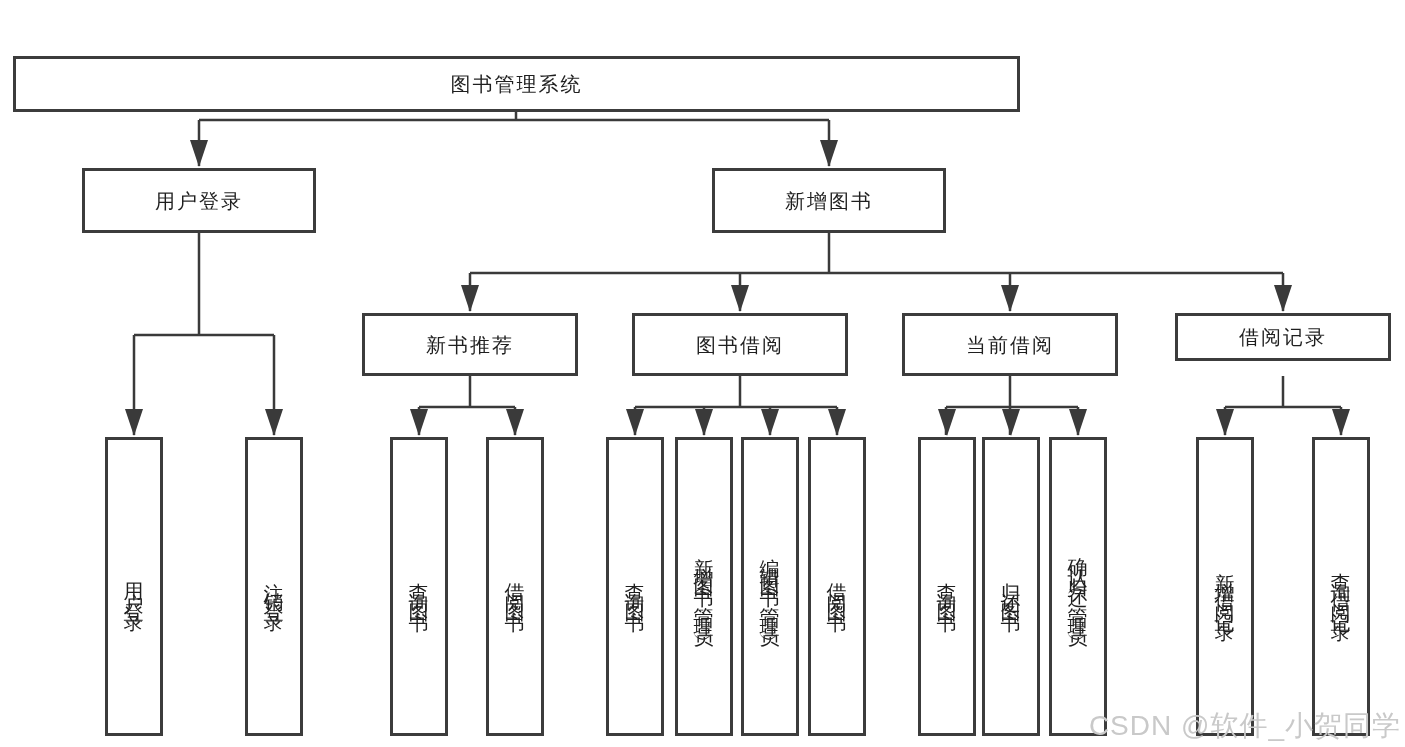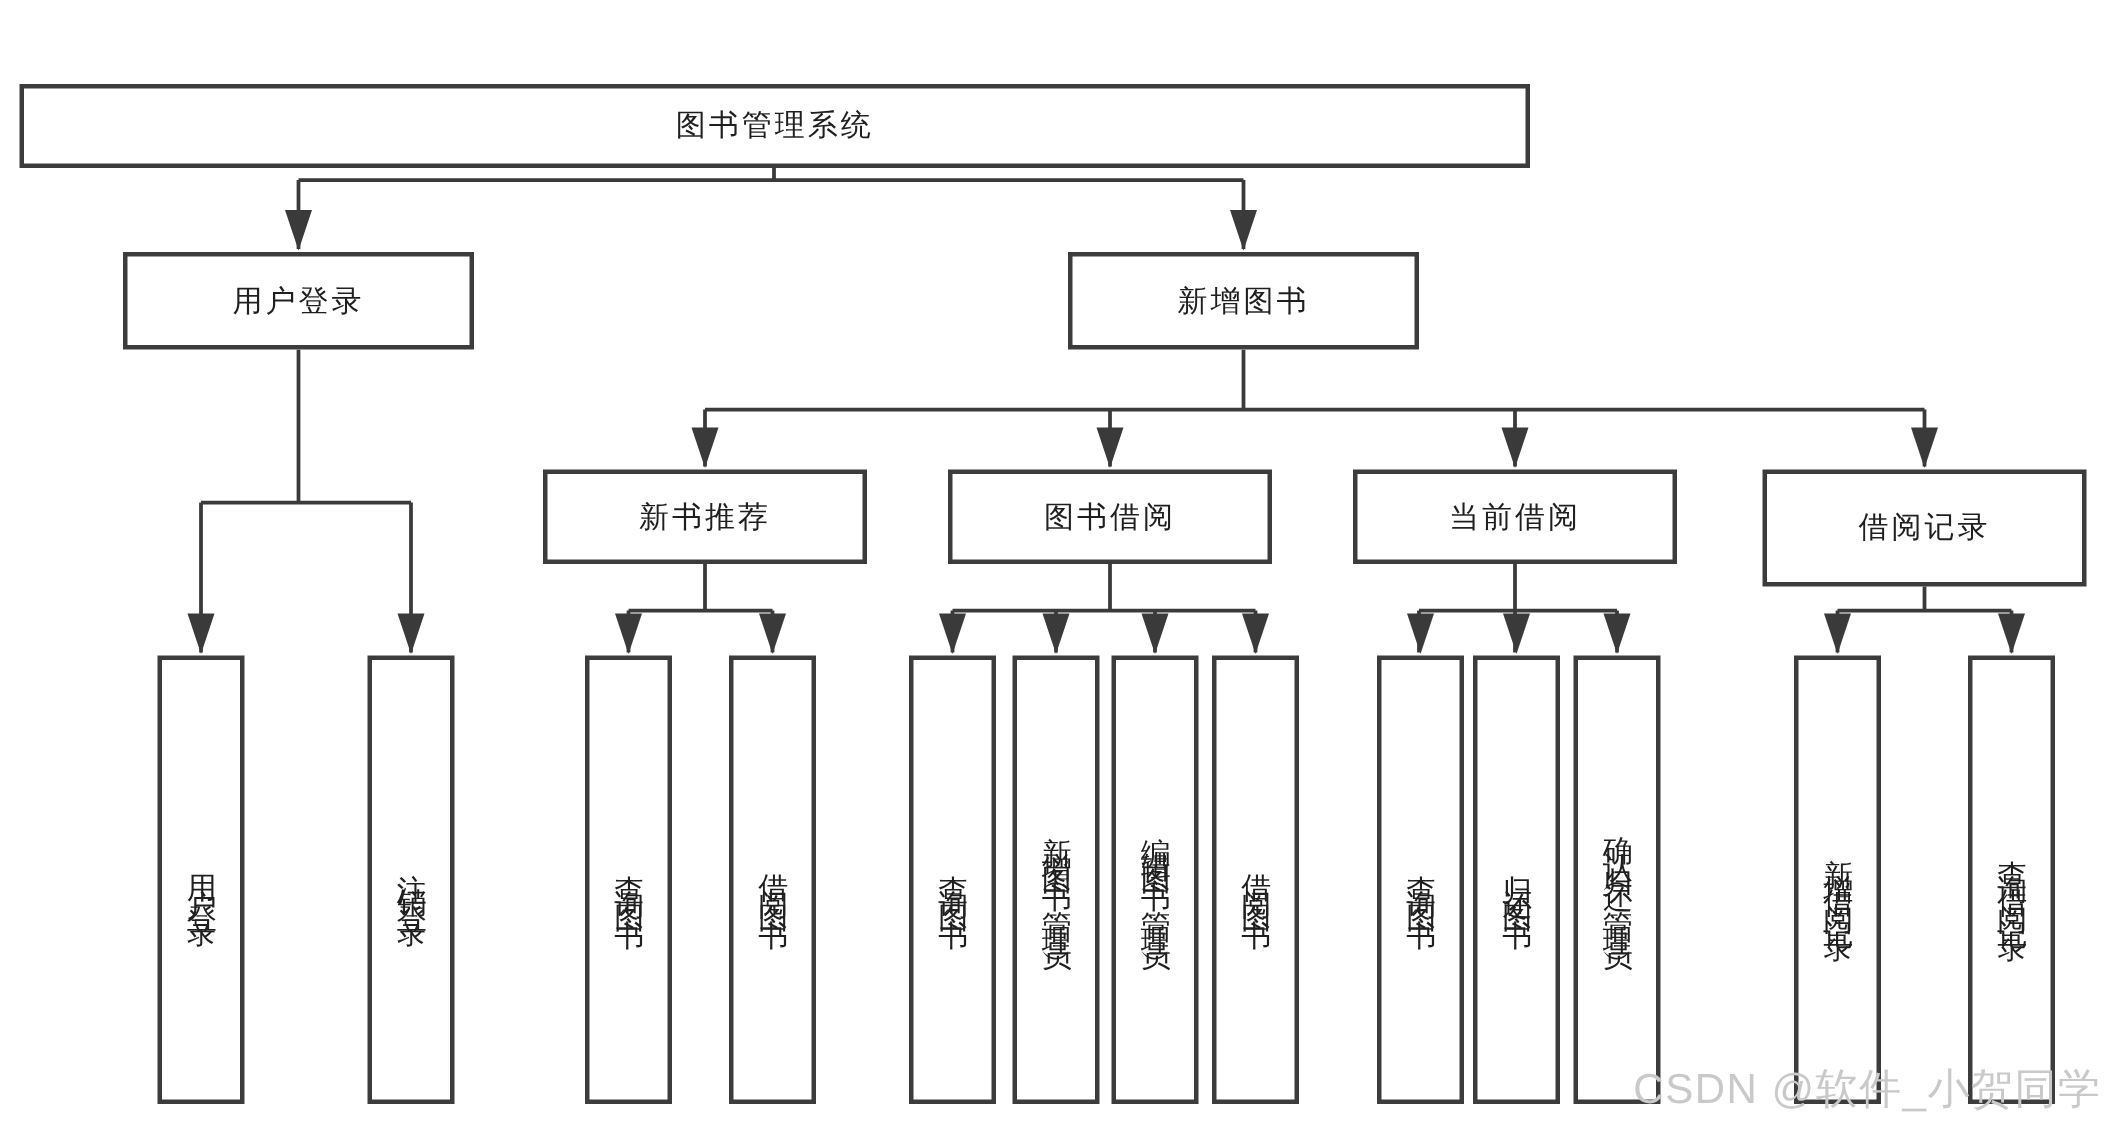--- a/index.html
+++ b/index.html
@@ -102,21 +102,21 @@
 
   <div class="box" style="left:632px; top:313px; width:216px; height:63px;">
     <span>图书借阅</span>
   </div>
   <div class="box" style="left:362px; top:313px; width:216px; height:63px;">
     <span>新书推荐</span>
   </div>
   <div class="box" style="left:902px; top:313px; width:216px; height:63px;">
     <span>当前借阅</span>
   </div>
-  <div class="box" style="left:1175px; top:313px; width:216px; height:78px;">
+  <div class="box" style="left:1175px; top:313px; width:216px; height:48px;">
     <span>借阅记录</span>
   </div>
 
   <div class="box vbox" style="left:105px; top:437px; width:58px; height:299px;">
     <span>用户登录</span>
   </div>
   <div class="box vbox" style="left:245px; top:437px; width:58px; height:299px;">
     <span>注销登录</span>
   </div>
 

